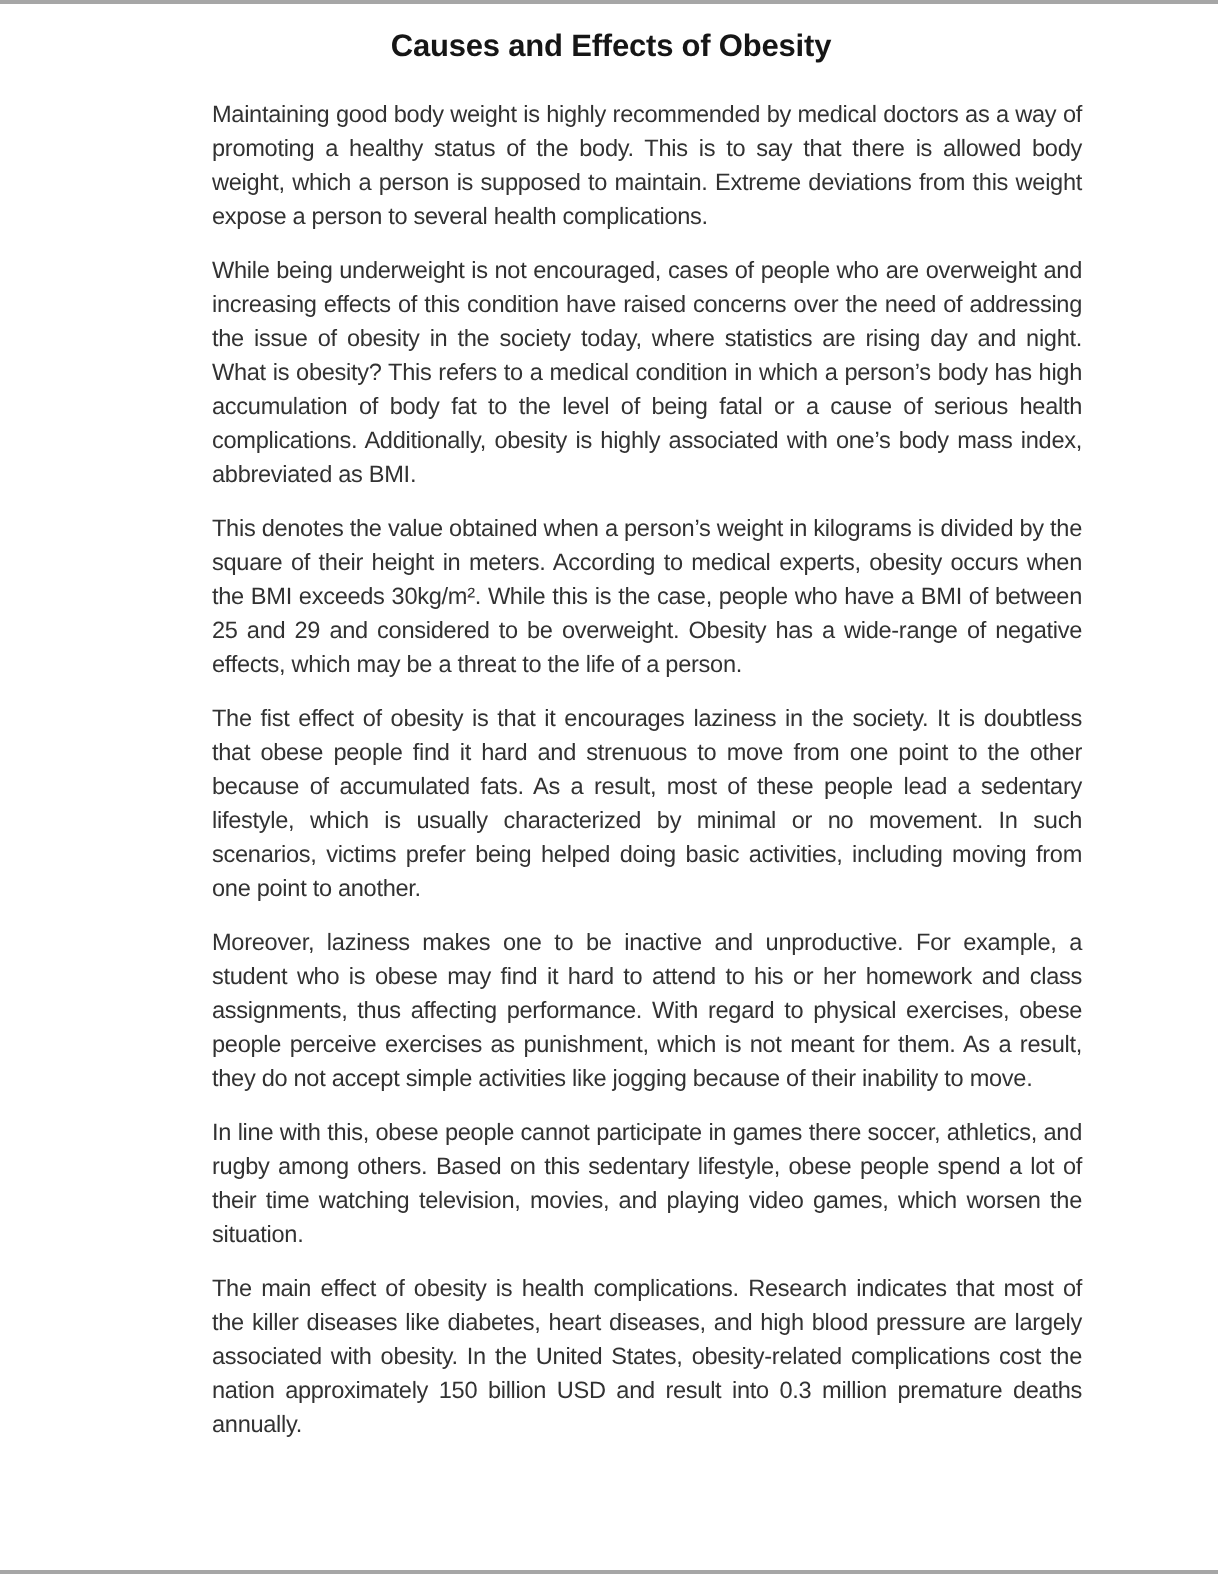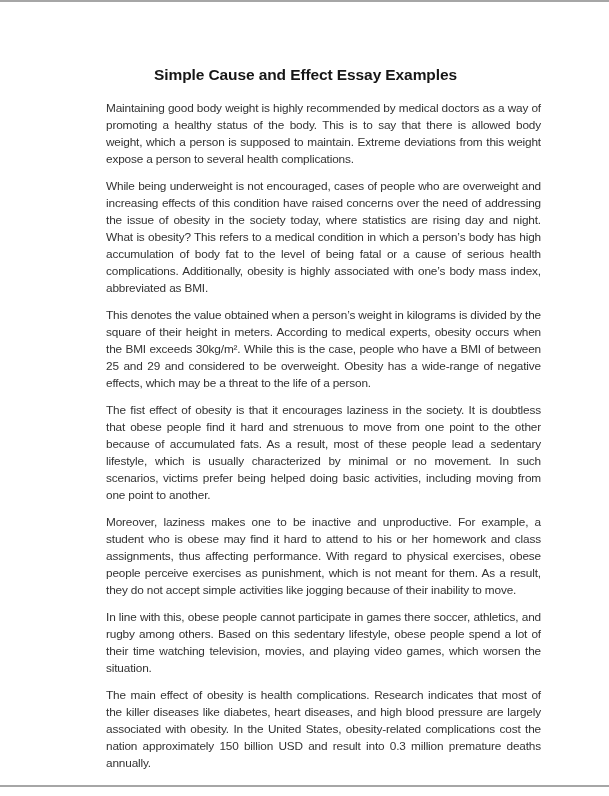--- a/index.html
+++ b/index.html
@@ -60,21 +60,21 @@
   }
   .essay-body p.para:last-child { margin-bottom: 0; }
 </style>
 </head>
 <body>
 
 <div class="page">
   <div class="page-edge top"></div>
 
   <div class="content">
-    <h1 class="main-title">Simple Cause and Effect Essay Examples</h1>
+    <h2 class="subtitle">Causes and Effects of Obesity</h2>
     <div class="essay-body">
         <p class="para">Maintaining good body weight is highly recommended by medical doctors as a way of promoting a healthy status of the body. This is to say that there is allowed body weight, which a person is supposed to maintain. Extreme deviations from this weight expose a person to several health complications.</p>
         <p class="para">While being underweight is not encouraged, cases of people who are overweight and increasing effects of this condition have raised concerns over the need of addressing the issue of obesity in the society today, where statistics are rising day and night. What is obesity? This refers to a medical condition in which a person’s body has high accumulation of body fat to the level of being fatal or a cause of serious health complications. Additionally, obesity is highly associated with one’s body mass index, abbreviated as BMI.</p>
         <p class="para">This denotes the value obtained when a person’s weight in kilograms is divided by the square of their height in meters. According to medical experts, obesity occurs when the BMI exceeds 30kg/m². While this is the case, people who have a BMI of between 25 and 29 and considered to be overweight. Obesity has a wide-range of negative effects, which may be a threat to the life of a person.</p>
         <p class="para">The fist effect of obesity is that it encourages laziness in the society. It is doubtless that obese people find it hard and strenuous to move from one point to the other because of accumulated fats. As a result, most of these people lead a sedentary lifestyle, which is usually characterized by minimal or no movement. In such scenarios, victims prefer being helped doing basic activities, including moving from one point to another.</p>
         <p class="para">Moreover, laziness makes one to be inactive and unproductive. For example, a student who is obese may find it hard to attend to his or her homework and class assignments, thus affecting performance. With regard to physical exercises, obese people perceive exercises as punishment, which is not meant for them. As a result, they do not accept simple activities like jogging because of their inability to move.</p>
         <p class="para">In line with this, obese people cannot participate in games there soccer, athletics, and rugby among others. Based on this sedentary lifestyle, obese people spend a lot of their time watching television, movies, and playing video games, which worsen the situation.</p>
         <p class="para">The main effect of obesity is health complications. Research indicates that most of the killer diseases like diabetes, heart diseases, and high blood pressure are largely associated with obesity. In the United States, obesity-related complications cost the nation approximately 150 billion USD and result into 0.3 million premature deaths annually.</p>
       </div>
   </div>

